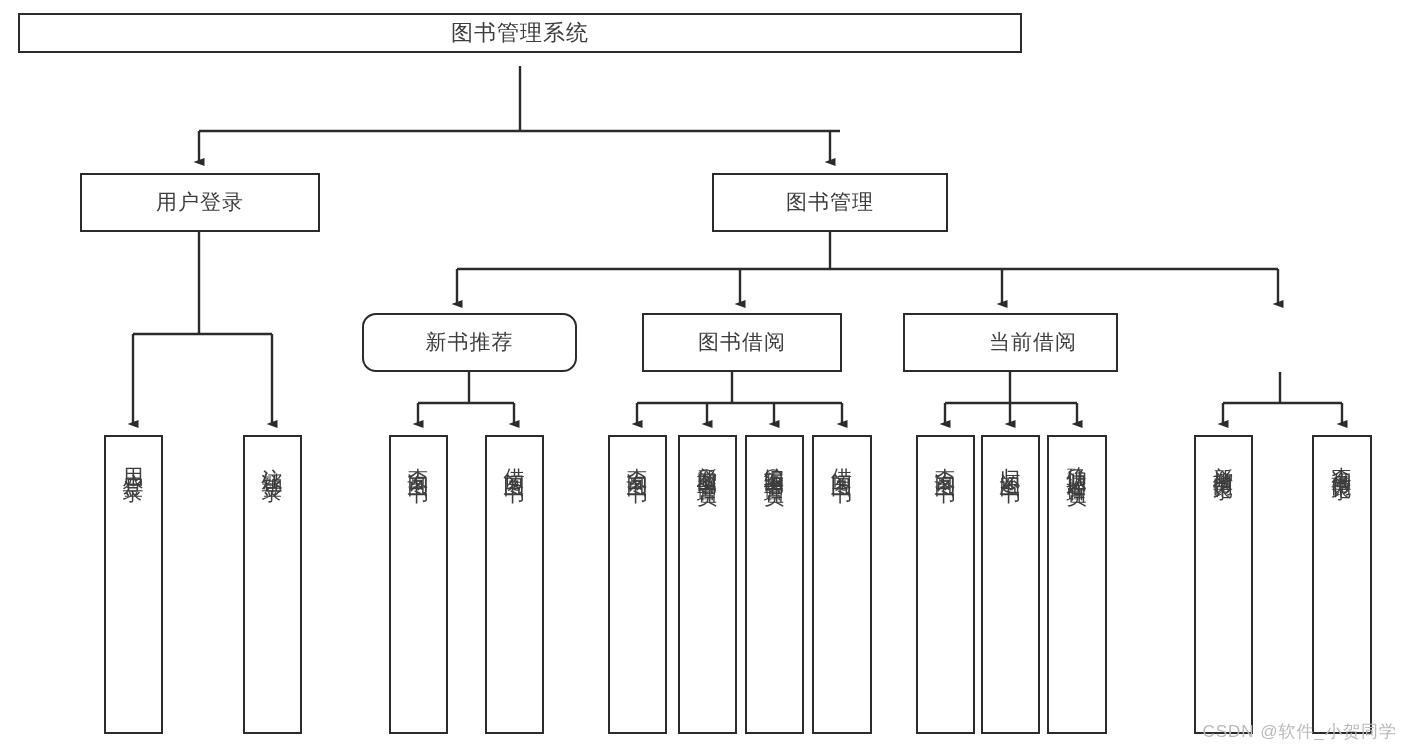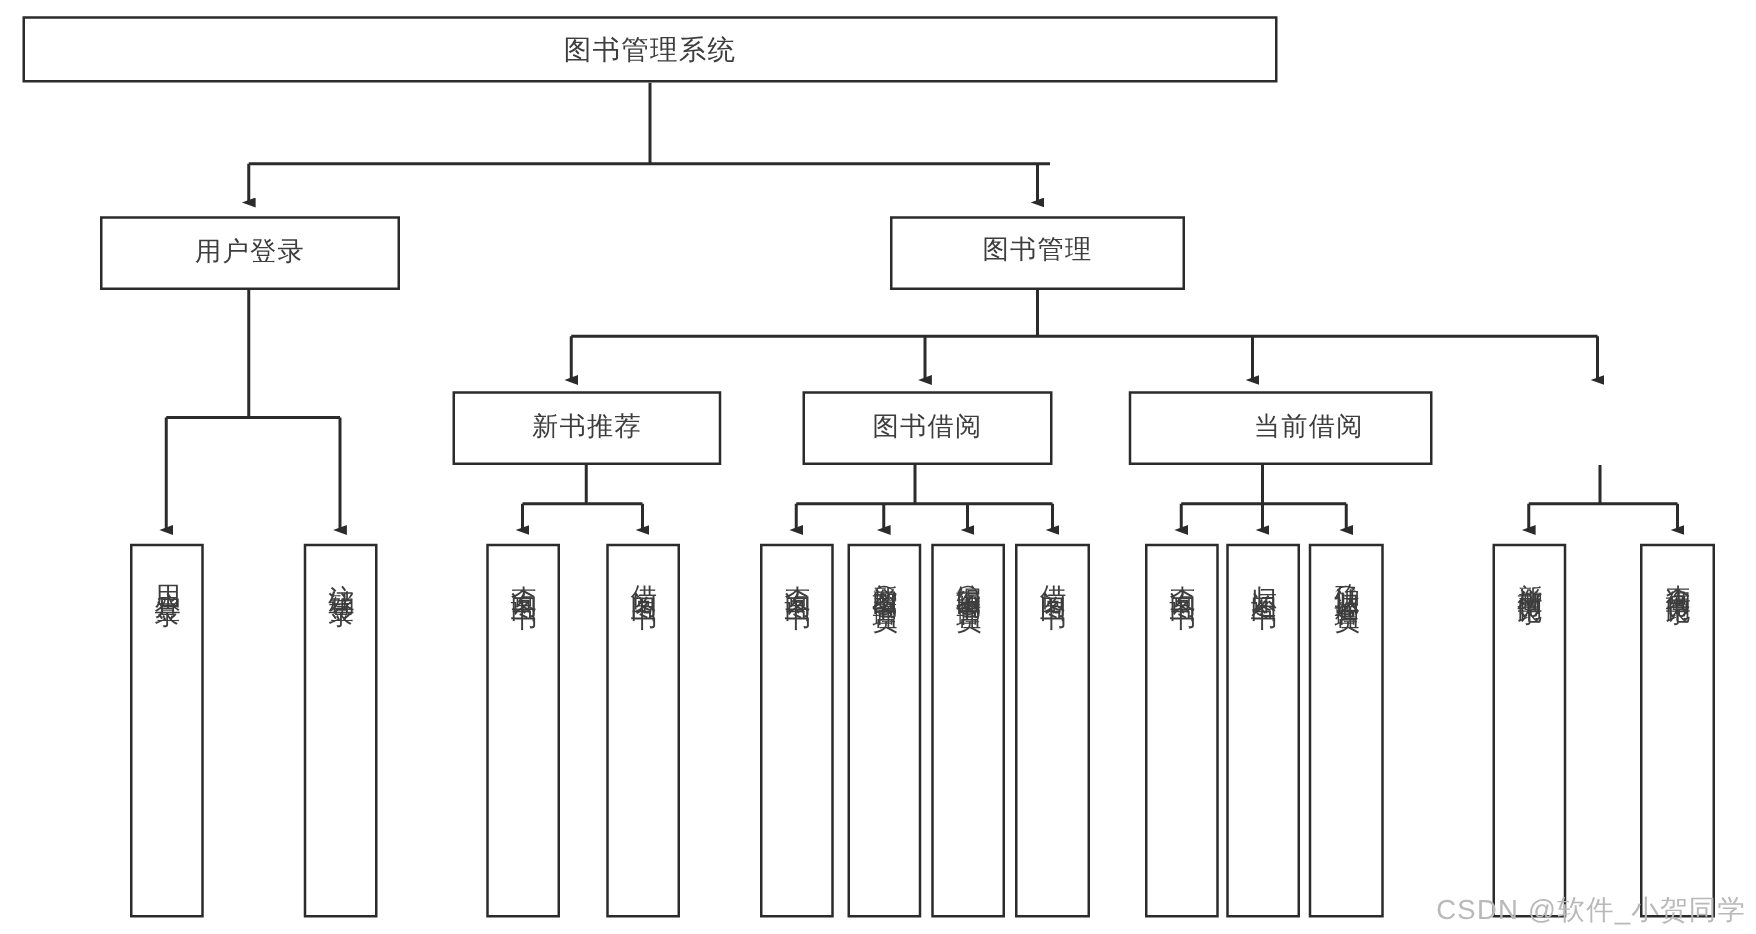--- a/index.html
+++ b/index.html
@@ -40,21 +40,21 @@
     font-size:21px;
     letter-spacing:5px;
     line-height:1;
     white-space:nowrap;
   }
   .node.v.narrow .label{font-size:20px;letter-spacing:3px;}
   svg.links{position:absolute;left:0;top:0;width:1405px;height:747px;pointer-events:none;}
   .wm{
     position:absolute;
     right:8px;bottom:4px;
-    font-size:22px;
+    font-size:17px;
     color:#b9b9b9;
     letter-spacing:1px;
     white-space:nowrap;
   }
 </style>
 </head>
 <body>
 
 <div id="canvas">
 
@@ -101,38 +101,38 @@
       <path d="M1010,403 L1010,424" marker-end="url(#arrow)"></path>
       <path d="M1077,403 L1077,424" marker-end="url(#arrow)"></path>
 
       <path d="M1280,372 L1280,403"></path>
       <path d="M1223,403 L1342,403"></path>
       <path d="M1223,403 L1223,424" marker-end="url(#arrow)"></path>
       <path d="M1342,403 L1342,424" marker-end="url(#arrow)"></path>
     </g>
   </svg>
 
-  <div class="node root h" style="left:18px;top:13px;width:1004px;height:53px;">
+  <div class="node root h" style="left:18px;top:13px;width:1004px;height:40px;">
     <span class="label">图书管理系统</span>
   </div>
 
   <div class="node h" style="left:80px;top:173px;width:240px;height:59px;">
     <span class="label">用户登录</span>
   </div>
-  <div class="node h" style="left:712px;top:173px;width:236px;height:59px;font-family:Liberation Mono, monospace;">
+  <div class="node h" style="left:712px;top:173px;width:236px;height:59px;">
     <span class="label">图书管理</span>
   </div>
 
-  <div class="node h" style="left:362px;top:313px;width:215px;height:59px;">
+  <div class="node h" style="left:362px;top:313px;width:215px;height:59px;border-radius:14px;">
     <span class="label">新书推荐</span>
   </div>
   <div class="node h" style="left:632px;top:313px;width:200px;height:59px;margin-left:10px;">
     <span class="label">图书借阅</span>
   </div>
-  <div class="node h" style="left:903px;top:313px;width:243px;height:59px;padding-left:45px;">
+  <div class="node h" style="left:903px;top:313px;width:215px;height:59px;padding-left:45px;">
     <span class="label">当前借阅</span>
   </div>
 
   <div class="node v" style="left:104px;top:435px;width:59px;height:299px;">
     <span class="label">用户登录</span>
   </div>
   <div class="node v" style="left:243px;top:435px;width:59px;height:299px;">
     <span class="label">注销登录</span>
   </div>
 

